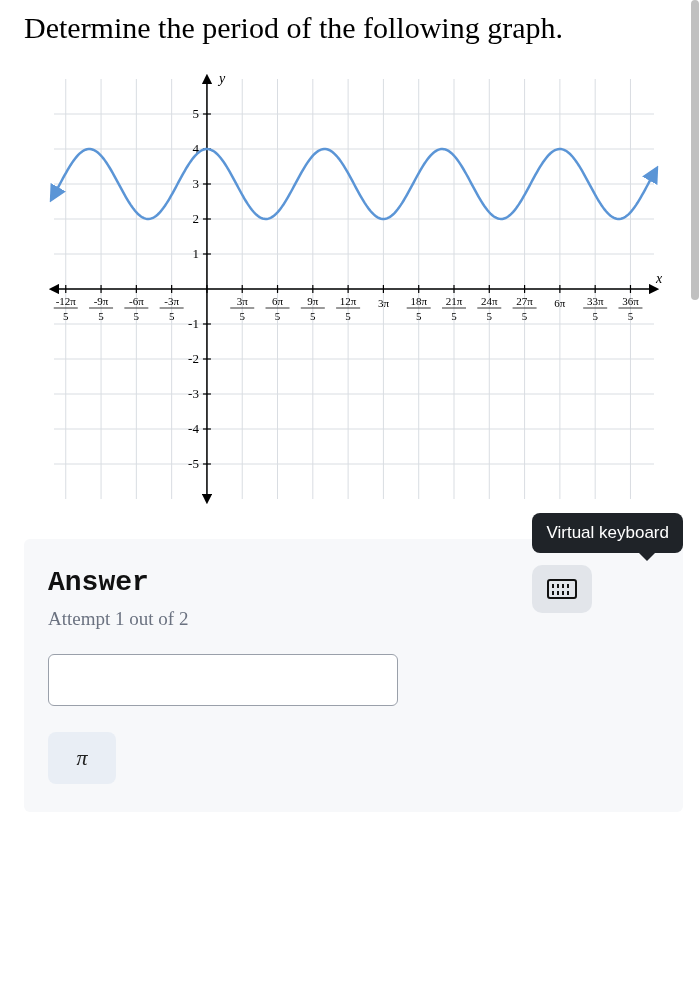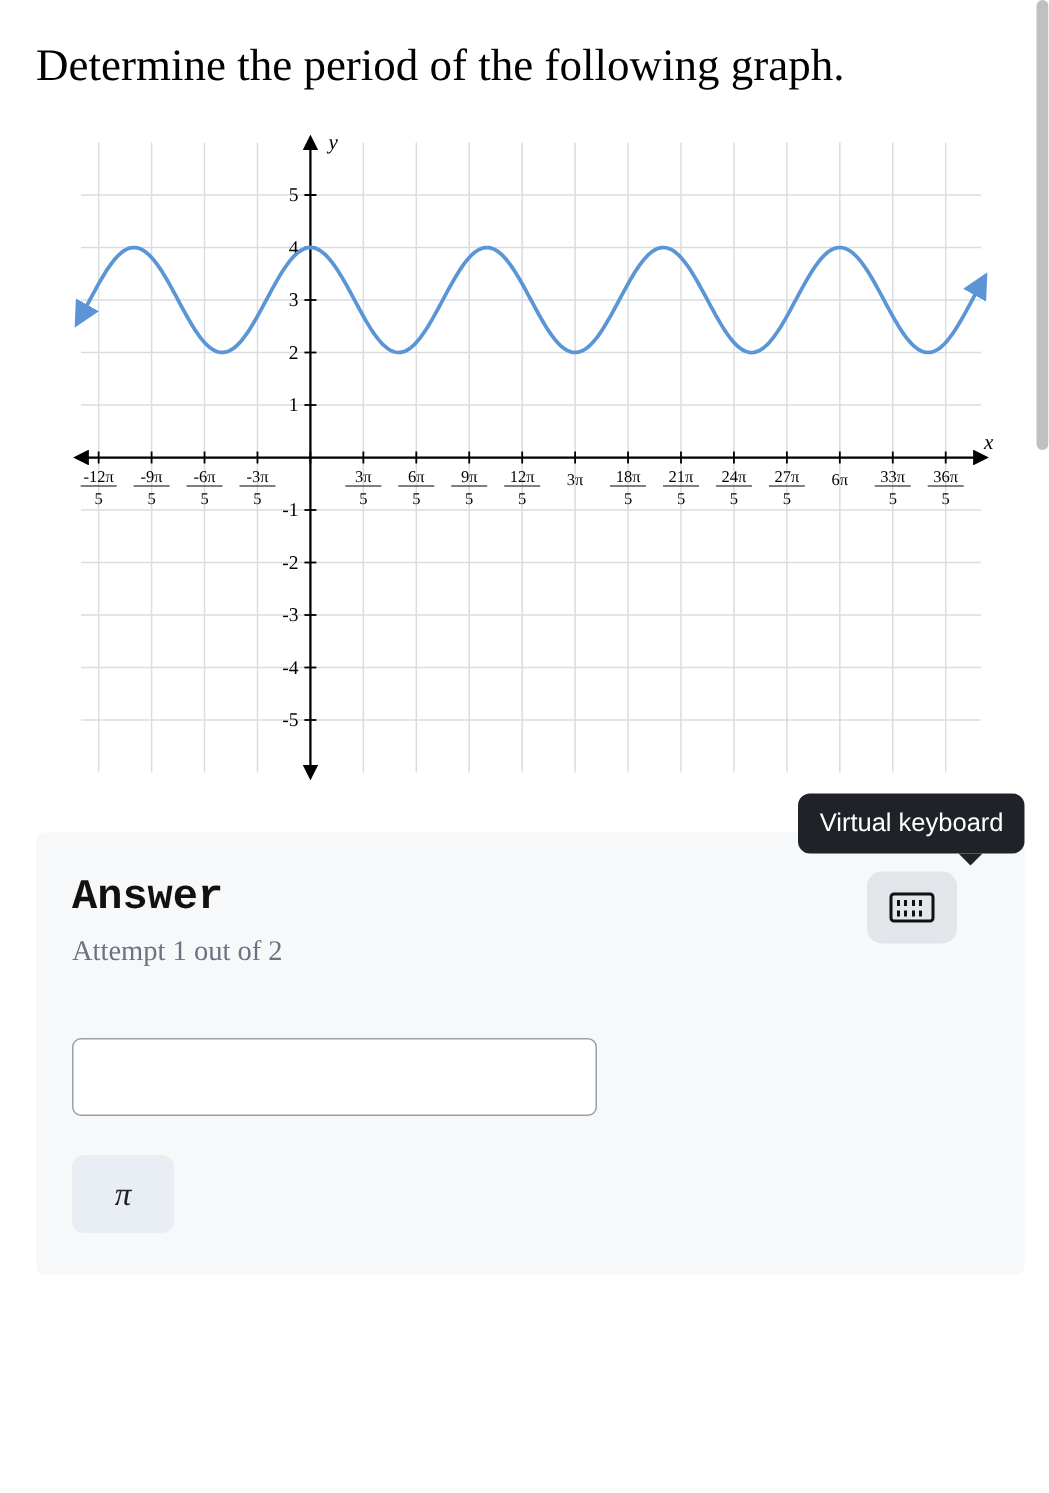--- a/index.html
+++ b/index.html
@@ -1,30 +1,30 @@
 <!DOCTYPE html>
 <html><head>
 <meta charset="utf-8">
 <style>
   * { box-sizing: border-box; margin: 0; padding: 0; }
   html, body { width: 699px; height: 995px; background: #fff; font-family: Georgia, 'Times New Roman', serif; overflow: hidden; position: relative; }
   .scrollbar { position: absolute; right: 0; top: 0; width: 8px; height: 300px; background: #c0c0c0; border-radius: 4px; }
-  .container { padding: 24px 16px 0 24px; }
+  .container { padding: 8px 16px 0 24px; }
   .question { font-size: 30px; line-height: 1.35; color: #000; font-family: Georgia, serif; margin-bottom: 20px; }
   .graph-wrap { width: 640px; height: 450px; position: relative; margin: 0 auto 20px auto; }
   .graph-svg { width: 100%; height: 100%; display: block; }
   .answer-card { background: #f7f8fa; border-radius: 6px; padding: 28px 24px 28px 24px; position: relative; margin-top: 10px; }
   .answer-title { font-family: Liberation Mono, monospace; font-size: 28px; font-weight: bold; color: #111; margin-bottom: 10px; }
-  .attempt { font-family: Georgia, serif; font-size: 19px; color: #6b7280; margin-bottom: 46px; }
+  .attempt { font-family: Georgia, serif; font-size: 19px; color: #6b7280; margin-bottom: 24px; }
   .input-row { display: flex; align-items: center; gap: 28px; }
   .answer-input { flex: 0 0 auto; width: 350px; height: 52px; border: 1px solid #9aa0aa; border-radius: 6px; font-size: 18px; padding: 0 10px; background: #fff; }
   .submit-btn { height: 56px; padding: 0 26px; background: #2e5fd6; color: #fff; border: none; border-radius: 8px; font-size: 19px; font-family: Georgia, serif; cursor: pointer; }
   .pi-row { margin-top: 26px; }
   .pi-btn { width: 68px; height: 52px; background: #e9eef5; border: none; border-radius: 8px; font-size: 22px; font-style: italic; font-family: Georgia, serif; color: #222; cursor: pointer; }
-  .vk-wrap { position: absolute; right: 0; top: -26px; display: flex; flex-direction: column; align-items: center; }
+  .vk-wrap { position: absolute; right: 0; top: -26px; display: flex; flex-direction: column; align-items: flex-start; }
   .vk-tooltip { background: #1f2328; color: #fff; font-family: -apple-system, Arial, sans-serif; font-size: 17px; padding: 10px 14px; border-radius: 8px; position: relative; }
   .vk-tooltip::after { content: ""; position: absolute; bottom: -8px; right: 28px; border: 8px solid transparent; border-top-color: #1f2328; border-bottom: none; }
   .vk-btn { margin-top: 12px; width: 60px; height: 48px; background: #e2e5ea; border: none; border-radius: 10px; cursor: pointer; display: flex; align-items: center; justify-content: center; }
   .kbd-icon { width: 30px; height: 20px; border: 2px solid #111; border-radius: 3px; position: relative; }
   .kbd-icon::before { content: ""; position: absolute; left: 3px; right: 3px; top: 3px; height: 4px;
     background: repeating-linear-gradient(to right, #111 0 2px, transparent 2px 5px); }
   .kbd-icon::after { content: ""; position: absolute; left: 3px; right: 3px; top: 10px; height: 4px;
     background: repeating-linear-gradient(to right, #111 0 2px, transparent 2px 5px); }
 </style>
 </head>

